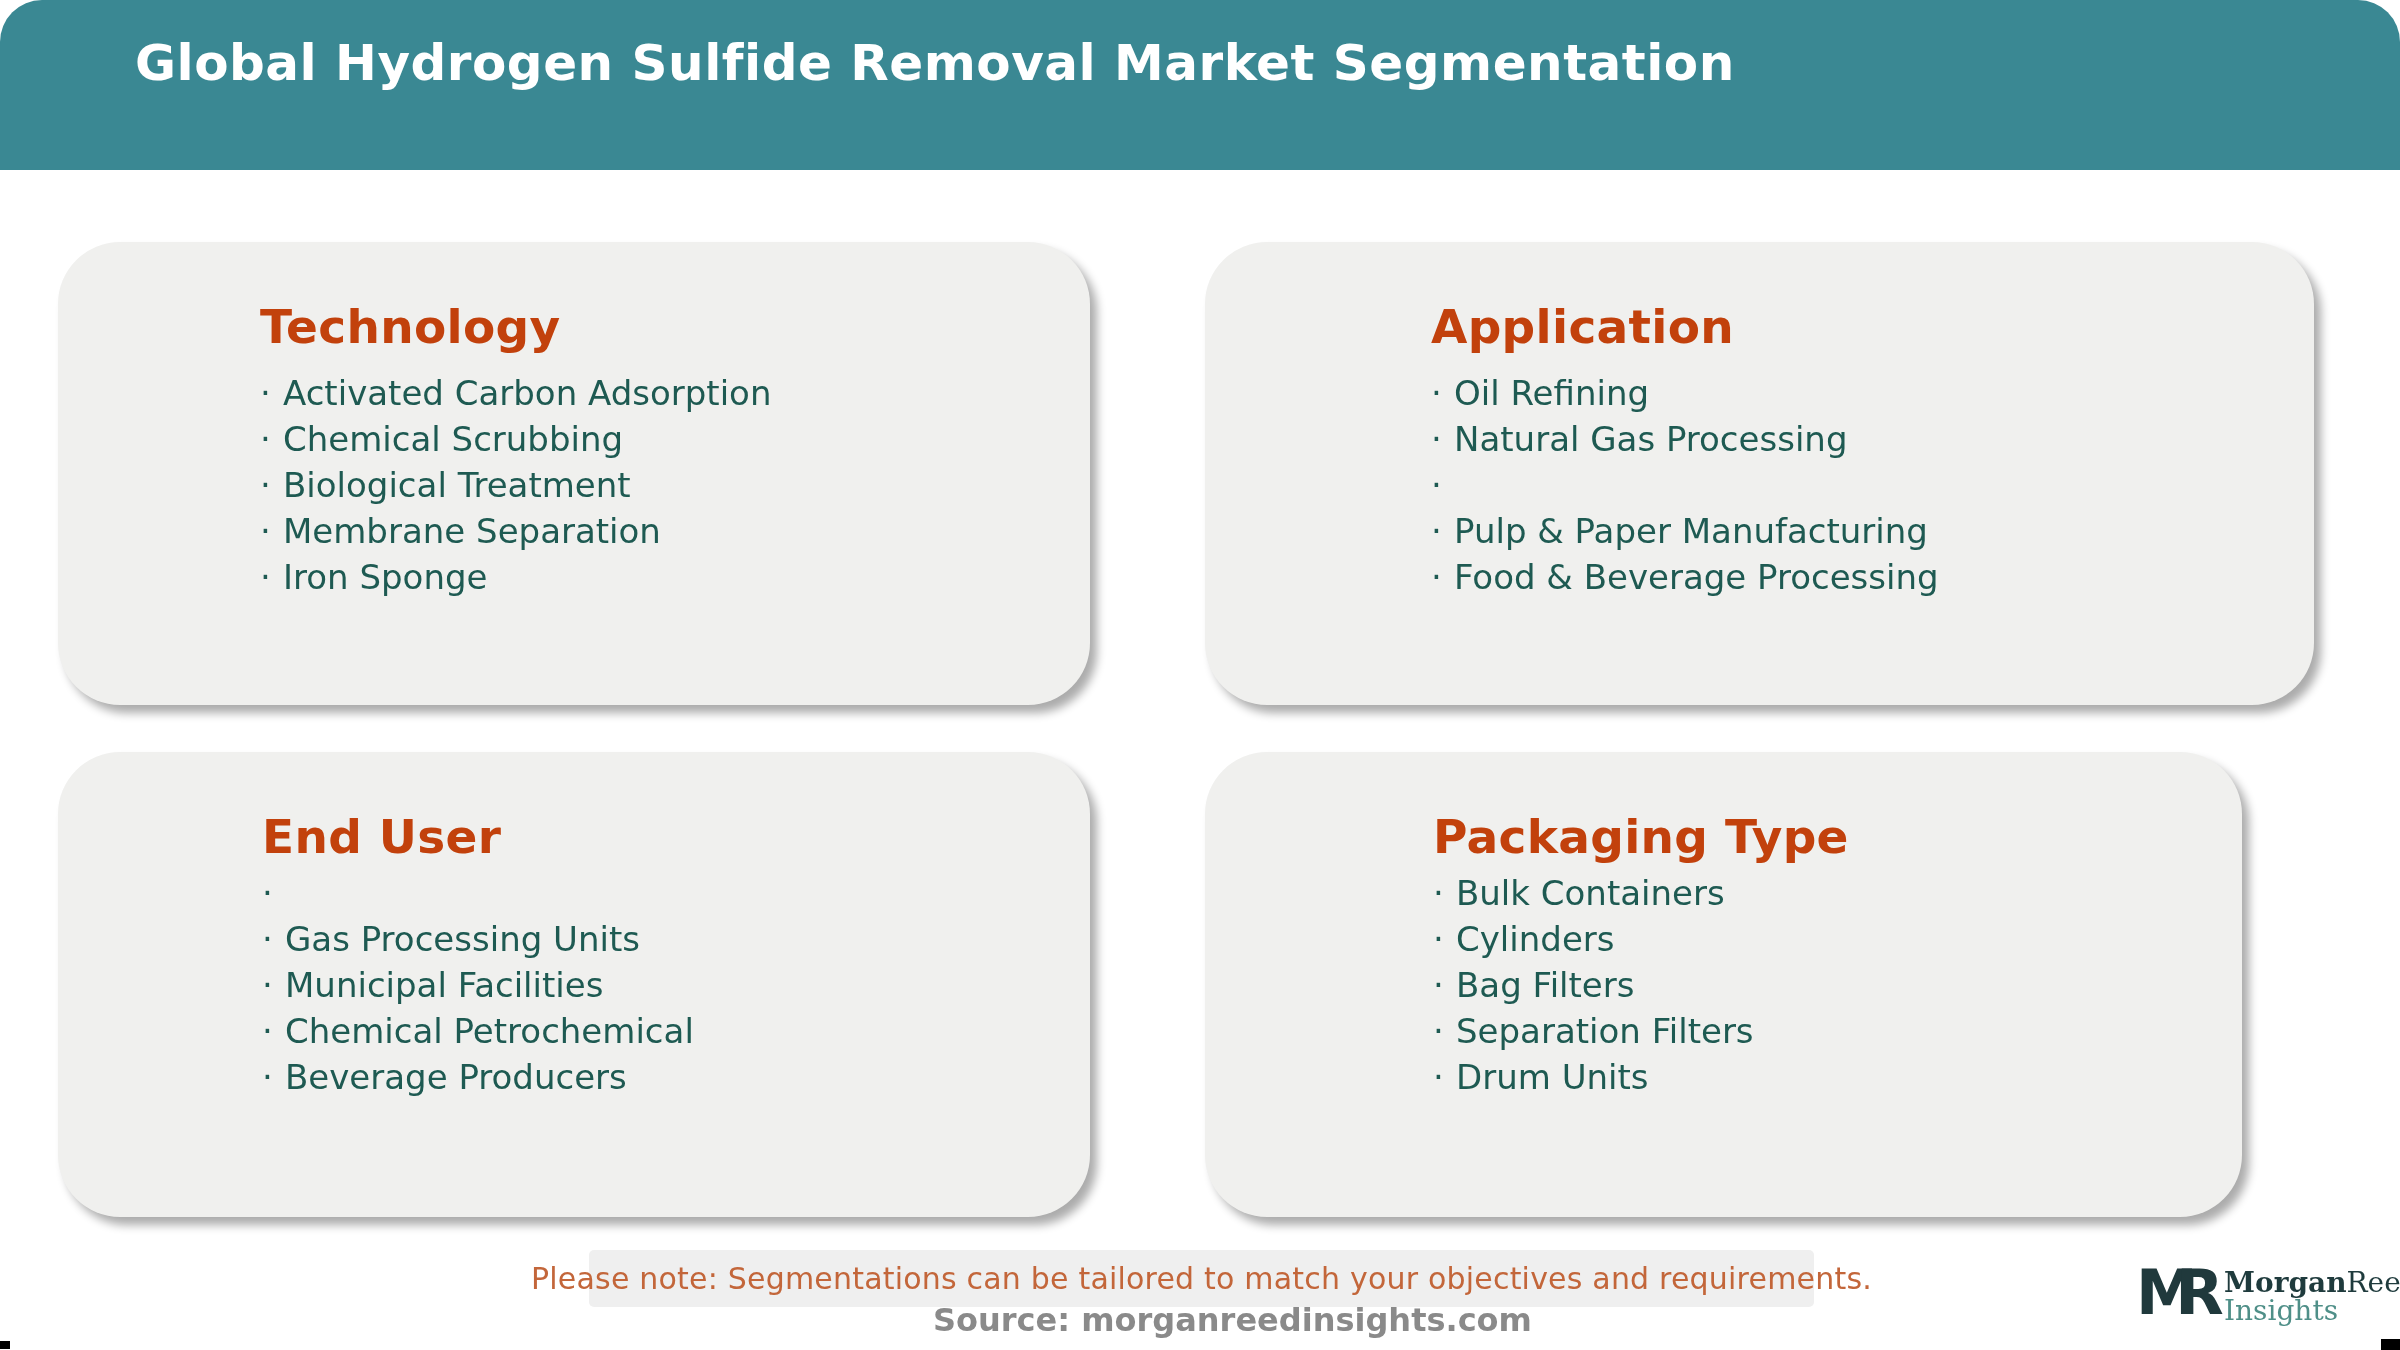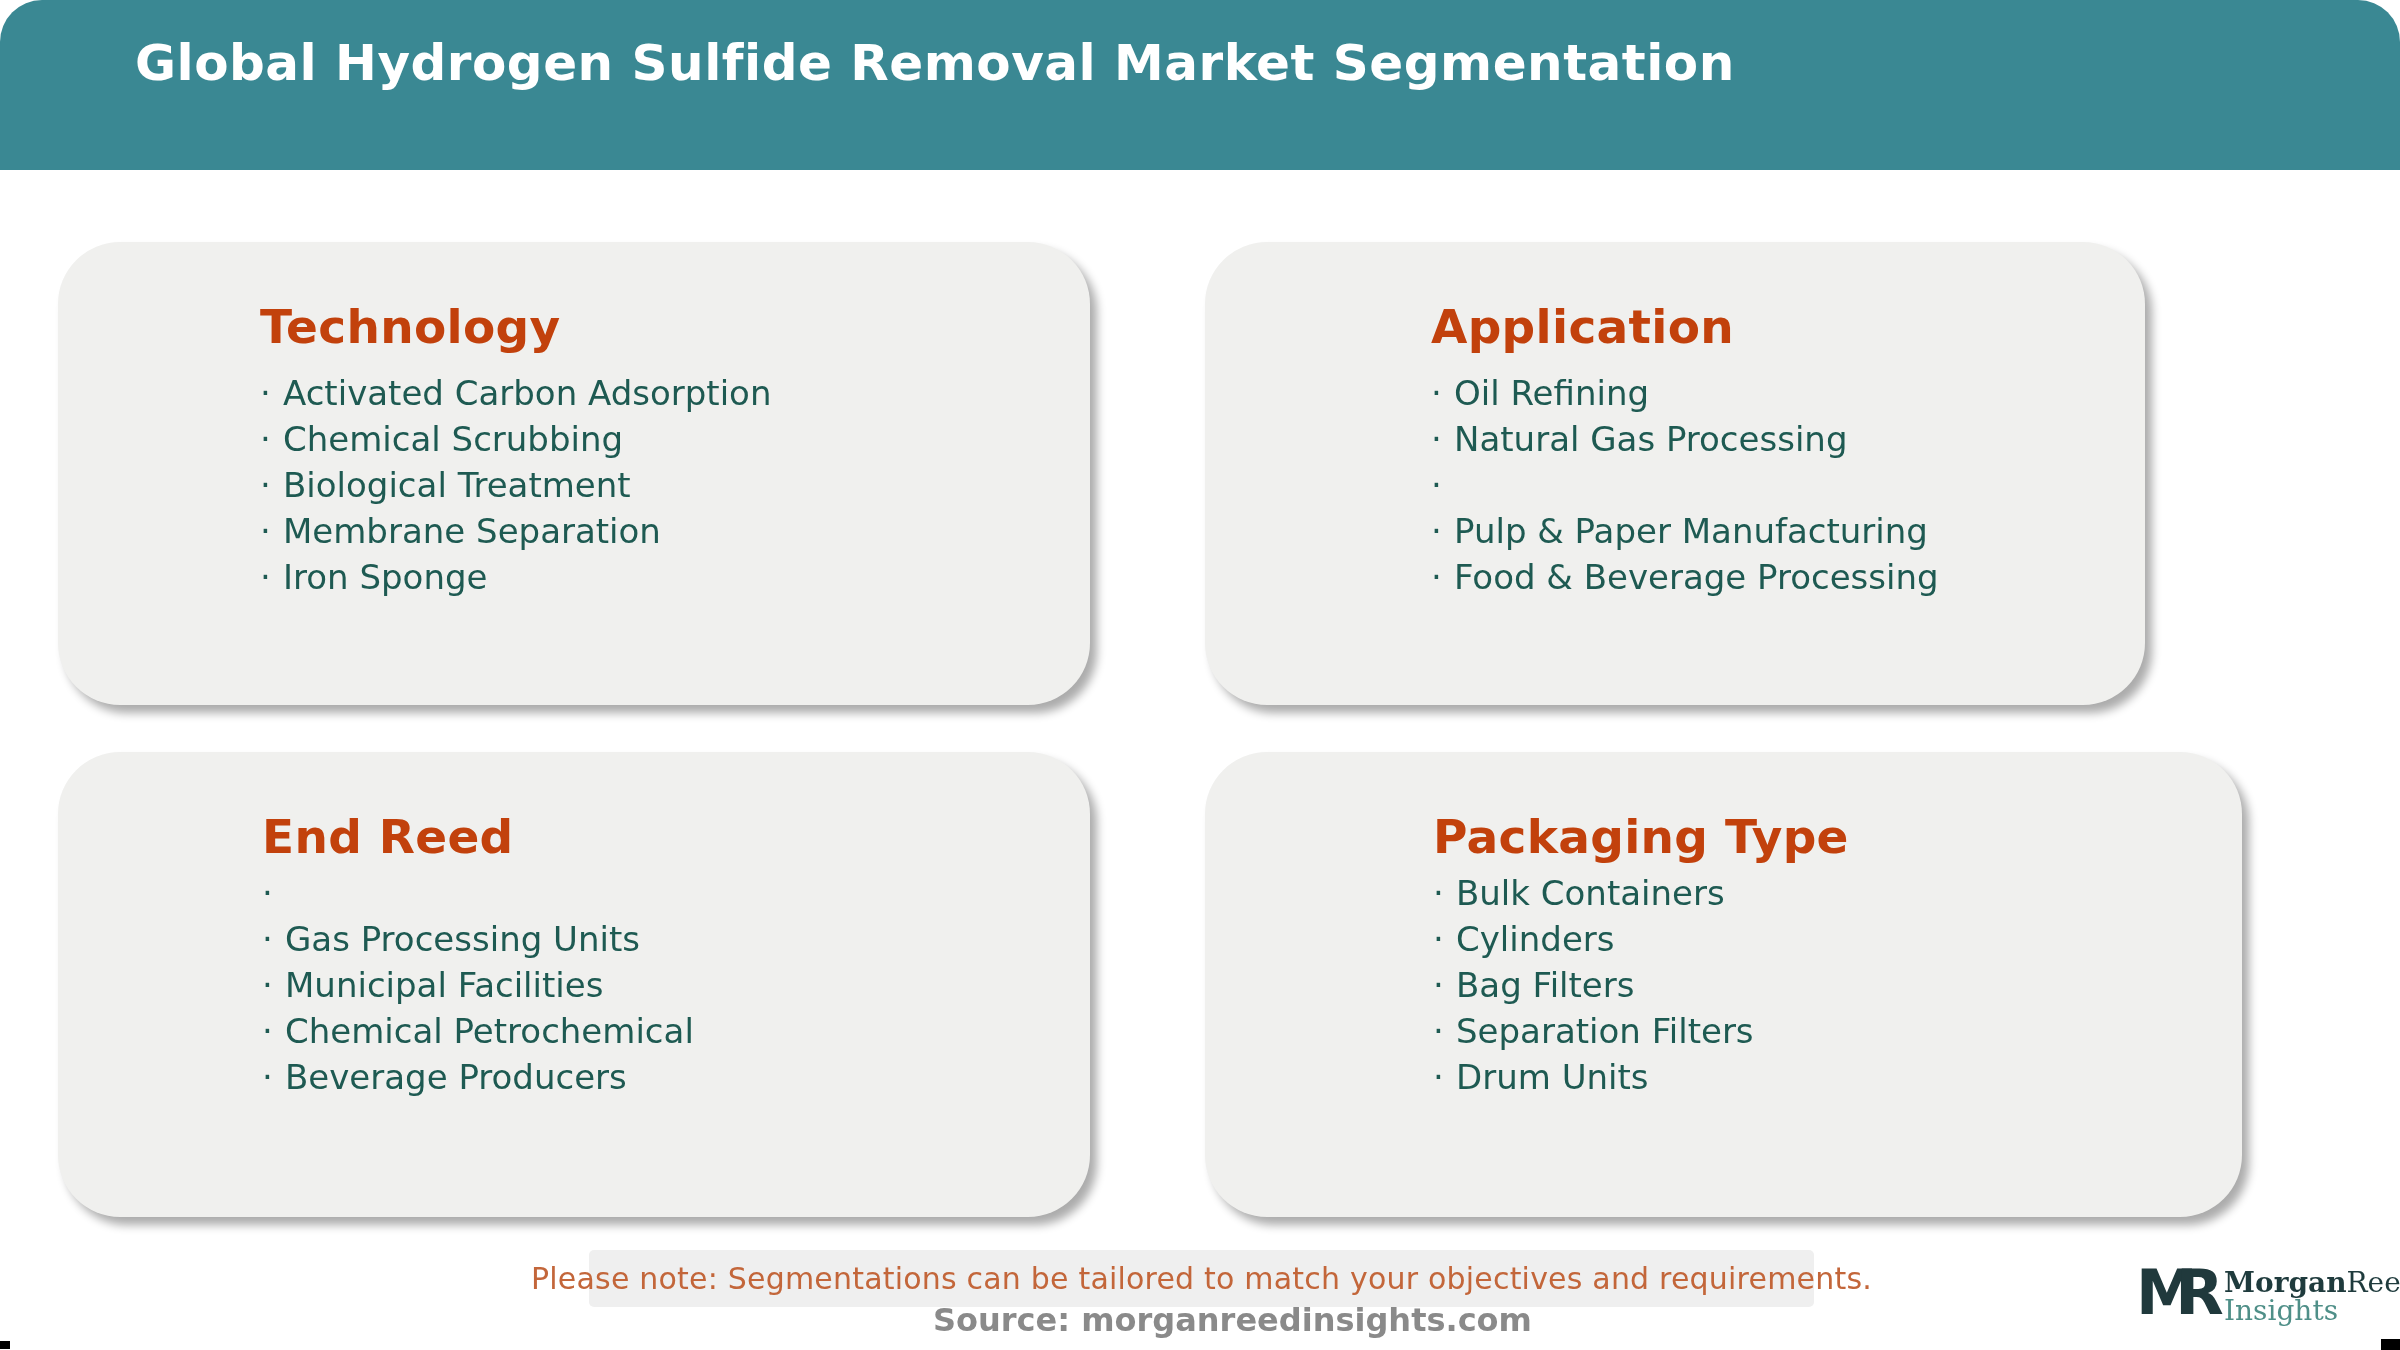--- a/index.html
+++ b/index.html
@@ -31,21 +31,21 @@
   
   .card {
     position:absolute;
     background:#F0F0EE;
     border-radius:62px;
     box-shadow:7px 8px 10px rgba(0,0,0,0.33);
     box-sizing:border-box;
     padding-top:55px;
   }
   .card.c1 { left:58px;   top:242px; width:1032px; height:463px; padding-left:202px; }
-  .card.c2 { left:1205px; top:242px; width:940px; height:463px; padding-left:226px; }
+  .card.c2 { left:1205px; top:242px; width:1109px; height:463px; padding-left:226px; }
   .card.c3 { left:58px;   top:752px; width:1032px; height:465px; padding-left:204px; }
   .card.c4 { left:1205px; top:752px; width:1037px; height:465px; padding-left:228px; }
 
   .card-title {
     margin:0;
     font-size:47px; line-height:60px;
     font-weight:700; color:#c2410c;
     letter-spacing:0.3px;
   }
   .row1 .card-list { margin-top:13px; }
@@ -161,21 +161,21 @@
         <span>Pulp &amp; Paper Manufacturing</span>
       </div>
     <div class="li">
         <span class="dot">·</span>
         <span>Food &amp; Beverage Processing</span>
       </div>
   </div>
 </div>
 
 <div class="card c3 row2">
-  <h2 class="card-title">End Reed</h2>
+  <h2 class="card-title">End User</h2>
   <div class="card-list">
     <div class="li">
         <span class="dot">·</span>
       </div>
     <div class="li">
         <span class="dot">·</span>
         <span>Gas Processing Units</span>
       </div>
     <div class="li">
         <span class="dot">·</span>

